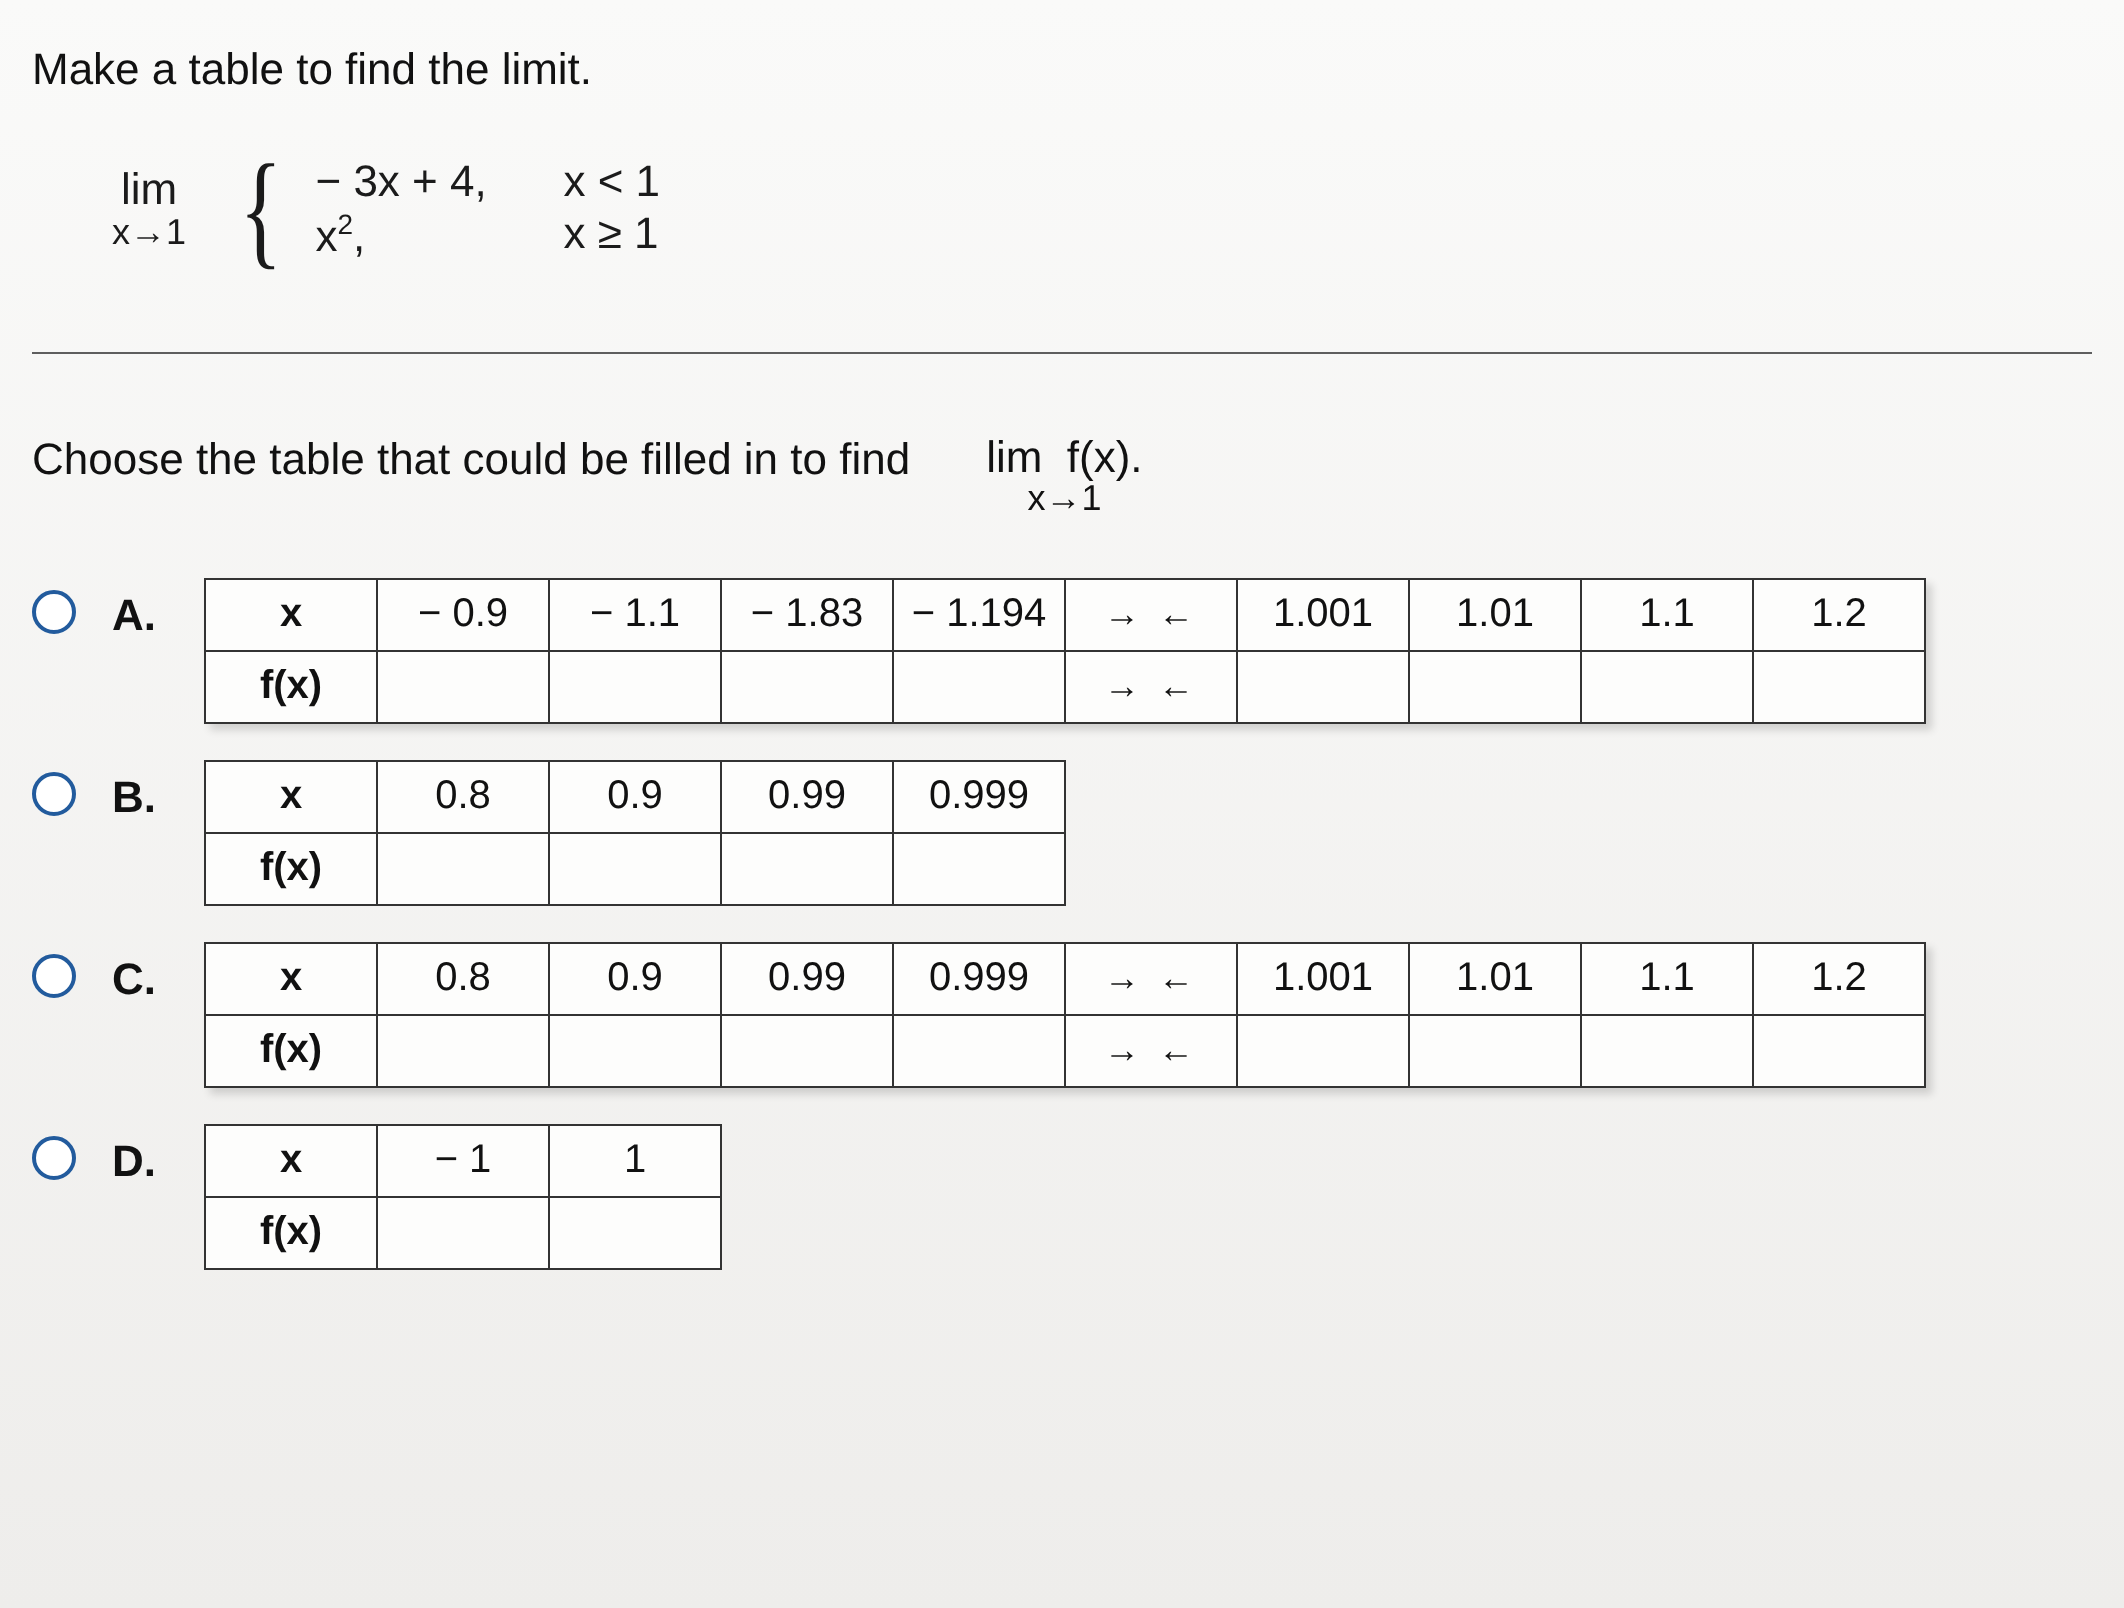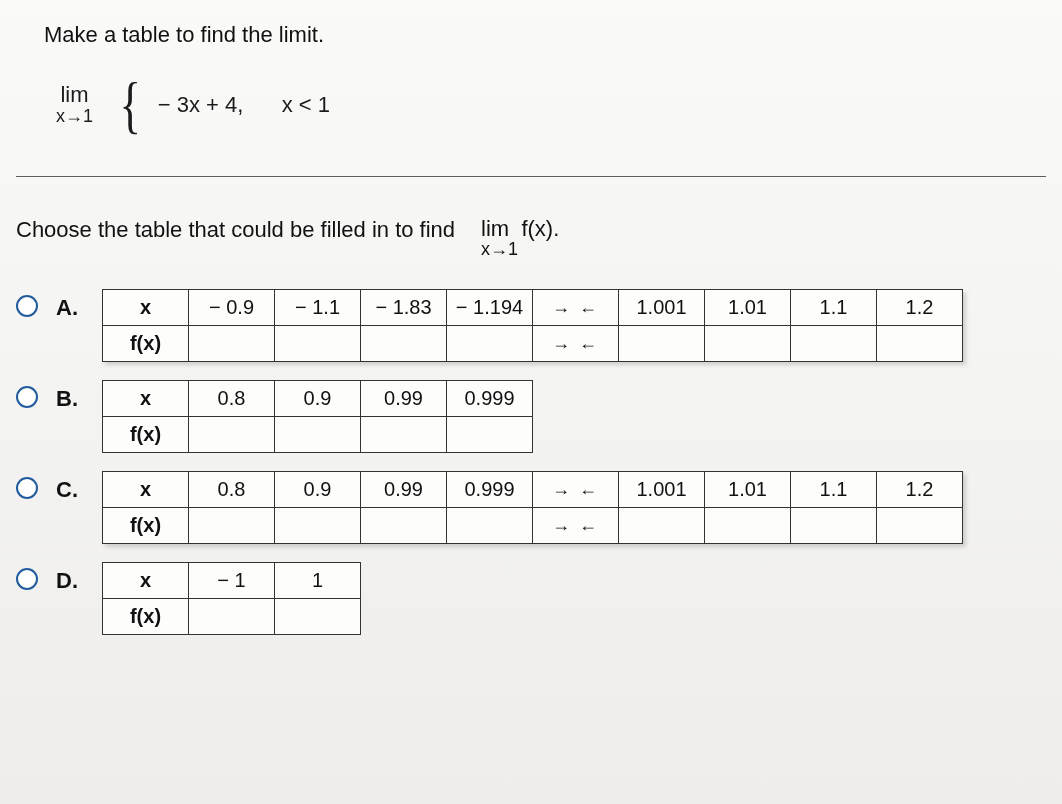--- a/index.html
+++ b/index.html
@@ -16,21 +16,20 @@
   .page {
     padding: 22px 16px 0 16px;
     background: linear-gradient(180deg, #fafaf9 0%, #eeedeb 100%);
     min-height: 804px;
     position: relative;
   }
   .prompt {
     font-size: 22px;
     color: #111;
     margin-bottom: 28px;
-    margin-left: 28px;
   }
   .equation-row {
     display: flex;
     align-items: center;
     gap: 10px;
     font-size: 22px;
     margin-left: 40px;
     margin-bottom: 42px;
   }
   .lim-block {
@@ -68,23 +67,23 @@
   .question-text {
     font-size: 22px;
     color: #111;
     display: flex;
     align-items: flex-start;
     gap: 20px;
     margin-bottom: 30px;
   }
   .question-text .lim-inline {
     display: inline-block;
-    text-align: left;
+    text-align: center;
     line-height: 1.05;
-    margin-left: 6px;
+    margin-left: 18px;
   }
   .question-text .lim-inline .xs { font-size: 18px; display: block; }
   .choices { display: flex; flex-direction: column; gap: 18px; }
   .choice-row {
     display: flex;
     align-items: flex-start;
     gap: 18px;
   }
   .radio {
     width: 22px;
@@ -138,20 +137,26 @@
     <span class="lim-block">
       <span class="lim-top">lim</span>
       <span class="lim-sub">x→1</span>
     </span>
     <span class="brace">{</span>
     <span class="piecewise">
       <span class="piece-row">
         <span class="piece-expr">− 3x + 4,</span>
         <span>x &lt; 1</span>
       </span>
+      <span class="piece-row">
+        <span class="piece-expr">
+          <span>x</span><span class="sup">2</span><span>,</span>
+        </span>
+        <span>x ≥ 1</span>
+      </span>
     </span>
   </div>
 
   <hr class="divider">
 
   <div class="question-text">
     <span>Choose the table that could be filled in to find</span>
     <span class="lim-inline">
       <span>
         <span>lim</span>&nbsp;&nbsp;<span>f(x).</span>

